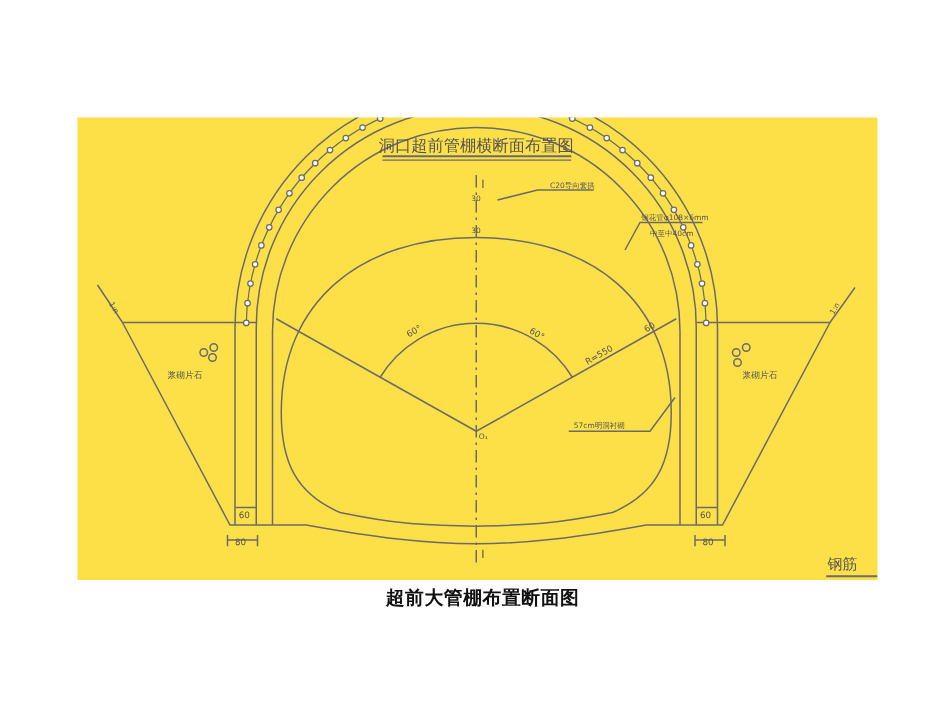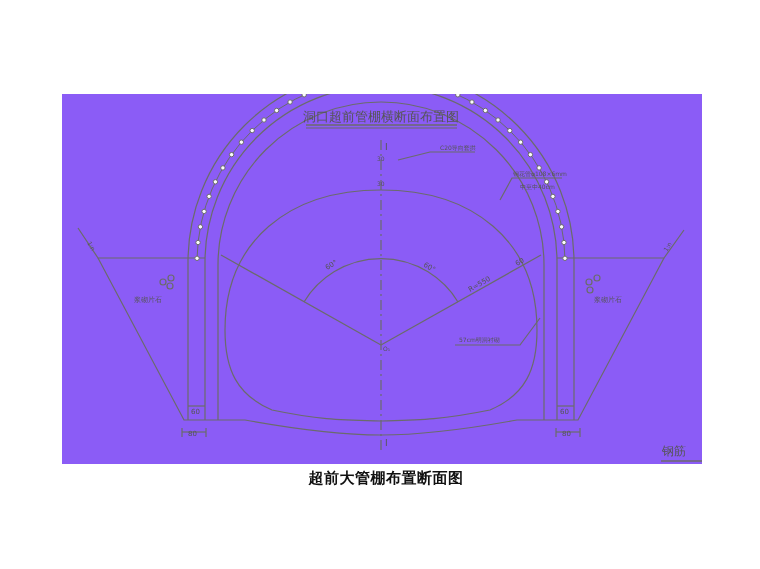--- a/index.html
+++ b/index.html
@@ -1,17 +1,17 @@
 <!DOCTYPE html>
 <html><head>
   <meta charset="utf-8">
   <style>
     html, body { margin: 0; padding: 0; background: #ffffff; }
     body { width: 760px; height: 569px; position: relative; overflow: hidden; font-family: "DejaVu Sans", sans-serif; }
-    .drawing-frame { position: absolute; left: 62px; top: 94px; width: 640px; height: 370px; background: #8b5cf6; }
+    .drawing-frame { position: absolute; left: 62px; top: 94px; width: 640px; height: 370px; background: #fde047; }
     svg.drawing { position: absolute; left: 0; top: 0; }
     .caption { position: absolute; left: 0; top: 469px; width: 760px; text-align: center; font-family: "DejaVu Serif", serif; font-weight: bold; font-size: 15px; color: #111; letter-spacing: 0.5px; margin-left: 12px; }
     .caption span { display: inline-block; transform: translateX(-6px); }
   </style>
 </head>
 <body>
 
 <div class="drawing-frame">
   <svg class="drawing" width="640" height="370" viewBox="62 94 640 370" xmlns="http://www.w3.org/2000/svg">
     <g fill="none" stroke="#6b6b6b" stroke-width="1.2">

